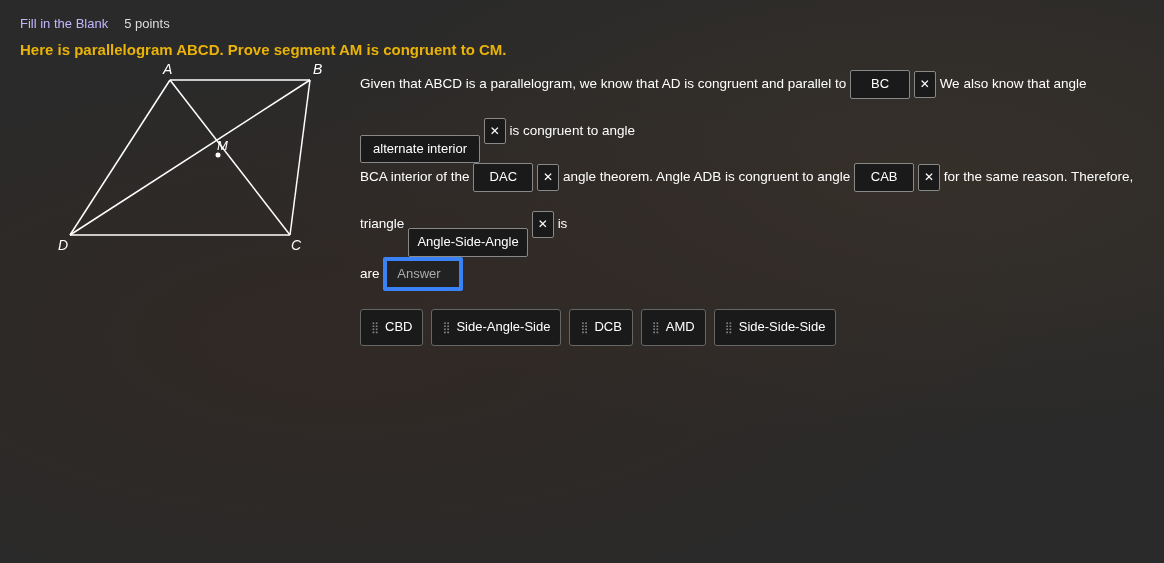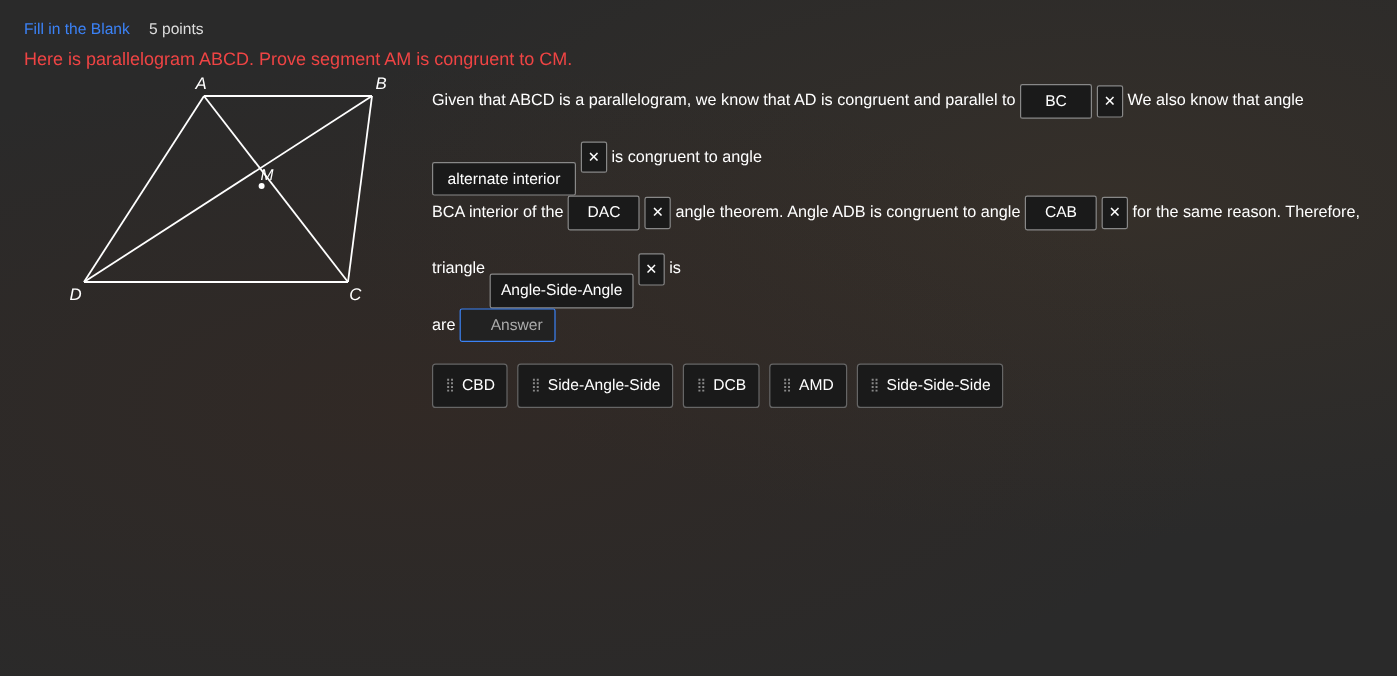--- a/index.html
+++ b/index.html
@@ -34,32 +34,32 @@
 
     .header-row {
       display: flex;
       align-items: center;
       gap: 16px;
       margin-bottom: 10px;
     }
 
     .fill-blank-label {
       font-size: 13px;
-      color: #3b82f6;
+      color: #c4b5fd;
     }
 
     .points-label {
       font-size: 13px;
       color: #ddd;
     }
 
     .question-text {
       font-size: 15px;
-      font-weight: normal;
-      color: #ef4444;
+      font-weight: bold;
+      color: #eab308;
       margin-bottom: 12px;
     }
 
     .content-area {
       display: flex;
       gap: 20px;
       align-items: flex-start;
     }
 
     .diagram-container {
@@ -103,28 +103,27 @@
       padding: 1px 5px;
       font-size: 12px;
       vertical-align: middle;
       cursor: pointer;
       border-radius: 2px;
     }
 
     .answer-box {
       display: inline-block;
       background: #222;
-      border: 1px solid #3b82f6;
+      border: 4px solid #3b82f6;
       color: #aaa;
       padding: 1px 10px;
       font-size: 13px;
       min-width: 80px;
       vertical-align: middle;
       border-radius: 2px;
-      text-align: right;
     }
 
     .drag-options {
       display: flex;
       gap: 8px;
       margin-top: 18px;
       flex-wrap: wrap;
     }
 
     .drag-item {

